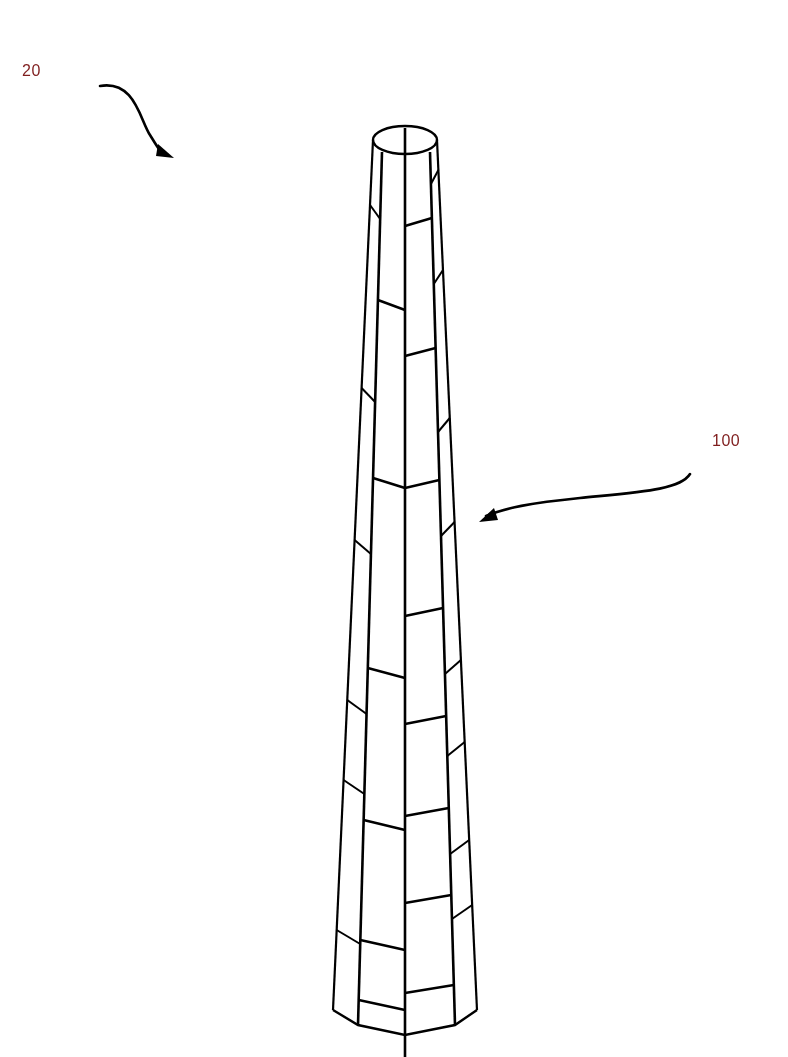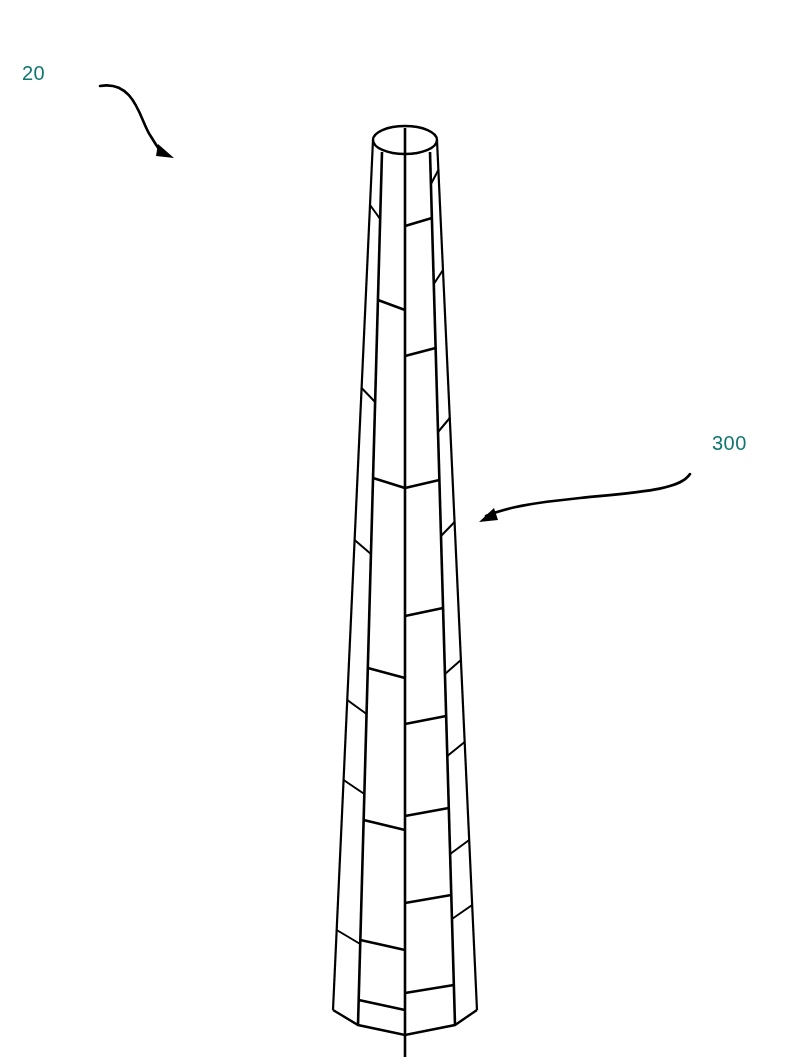--- a/index.html
+++ b/index.html
@@ -1,26 +1,26 @@
 <!DOCTYPE html>
 <html><head>
   <meta charset="utf-8">
   <style>
     html, body { margin: 0; padding: 0; background: #ffffff; }
     body { width: 788px; height: 1057px; position: relative; overflow: hidden;
            font-family: "Liberation Sans", sans-serif; }
-    .label { position: absolute; font-size: 20px; color: #0f766e; letter-spacing: 0.5px; }
+    .label { position: absolute; font-size: 16px; color: #7f1d1d; letter-spacing: 0.5px; }
     svg { position: absolute; left: 0; top: 0; }
   </style>
 </head>
 <body>
 
 <div>
   <div class="label" style="left:22px; top:62px;">20</div>
-  <div class="label" style="left:712px; top:432px;">300</div>
+  <div class="label" style="left:712px; top:432px;">100</div>
 
   <svg id="drawing" width="788" height="1057" viewBox="0 0 788 1057">
       <line x1="373" y1="140" x2="333" y2="1010" stroke="#000000" stroke-width="2.2"></line>
       <line x1="382" y1="152" x2="358" y2="1025" stroke="#000000" stroke-width="2.6"></line>
       <line x1="405" y1="128" x2="405" y2="1057" stroke="#000000" stroke-width="2.6"></line>
       <line x1="430" y1="152" x2="455" y2="1025" stroke="#000000" stroke-width="2.6"></line>
       <line x1="437" y1="140" x2="477" y2="1010" stroke="#000000" stroke-width="2.2"></line>
       <ellipse cx="405" cy="140" rx="32" ry="14" fill="none" stroke="#000000" stroke-width="2.4"></ellipse>
       <polyline points="333,1010 358,1025 405,1035 455,1025 477,1010" fill="none" stroke="#000000" stroke-width="2.4"></polyline>
       <line x1="377.93127147766324" y1="300" x2="405" y2="310" stroke="#000000" stroke-width="2.4"></line>

